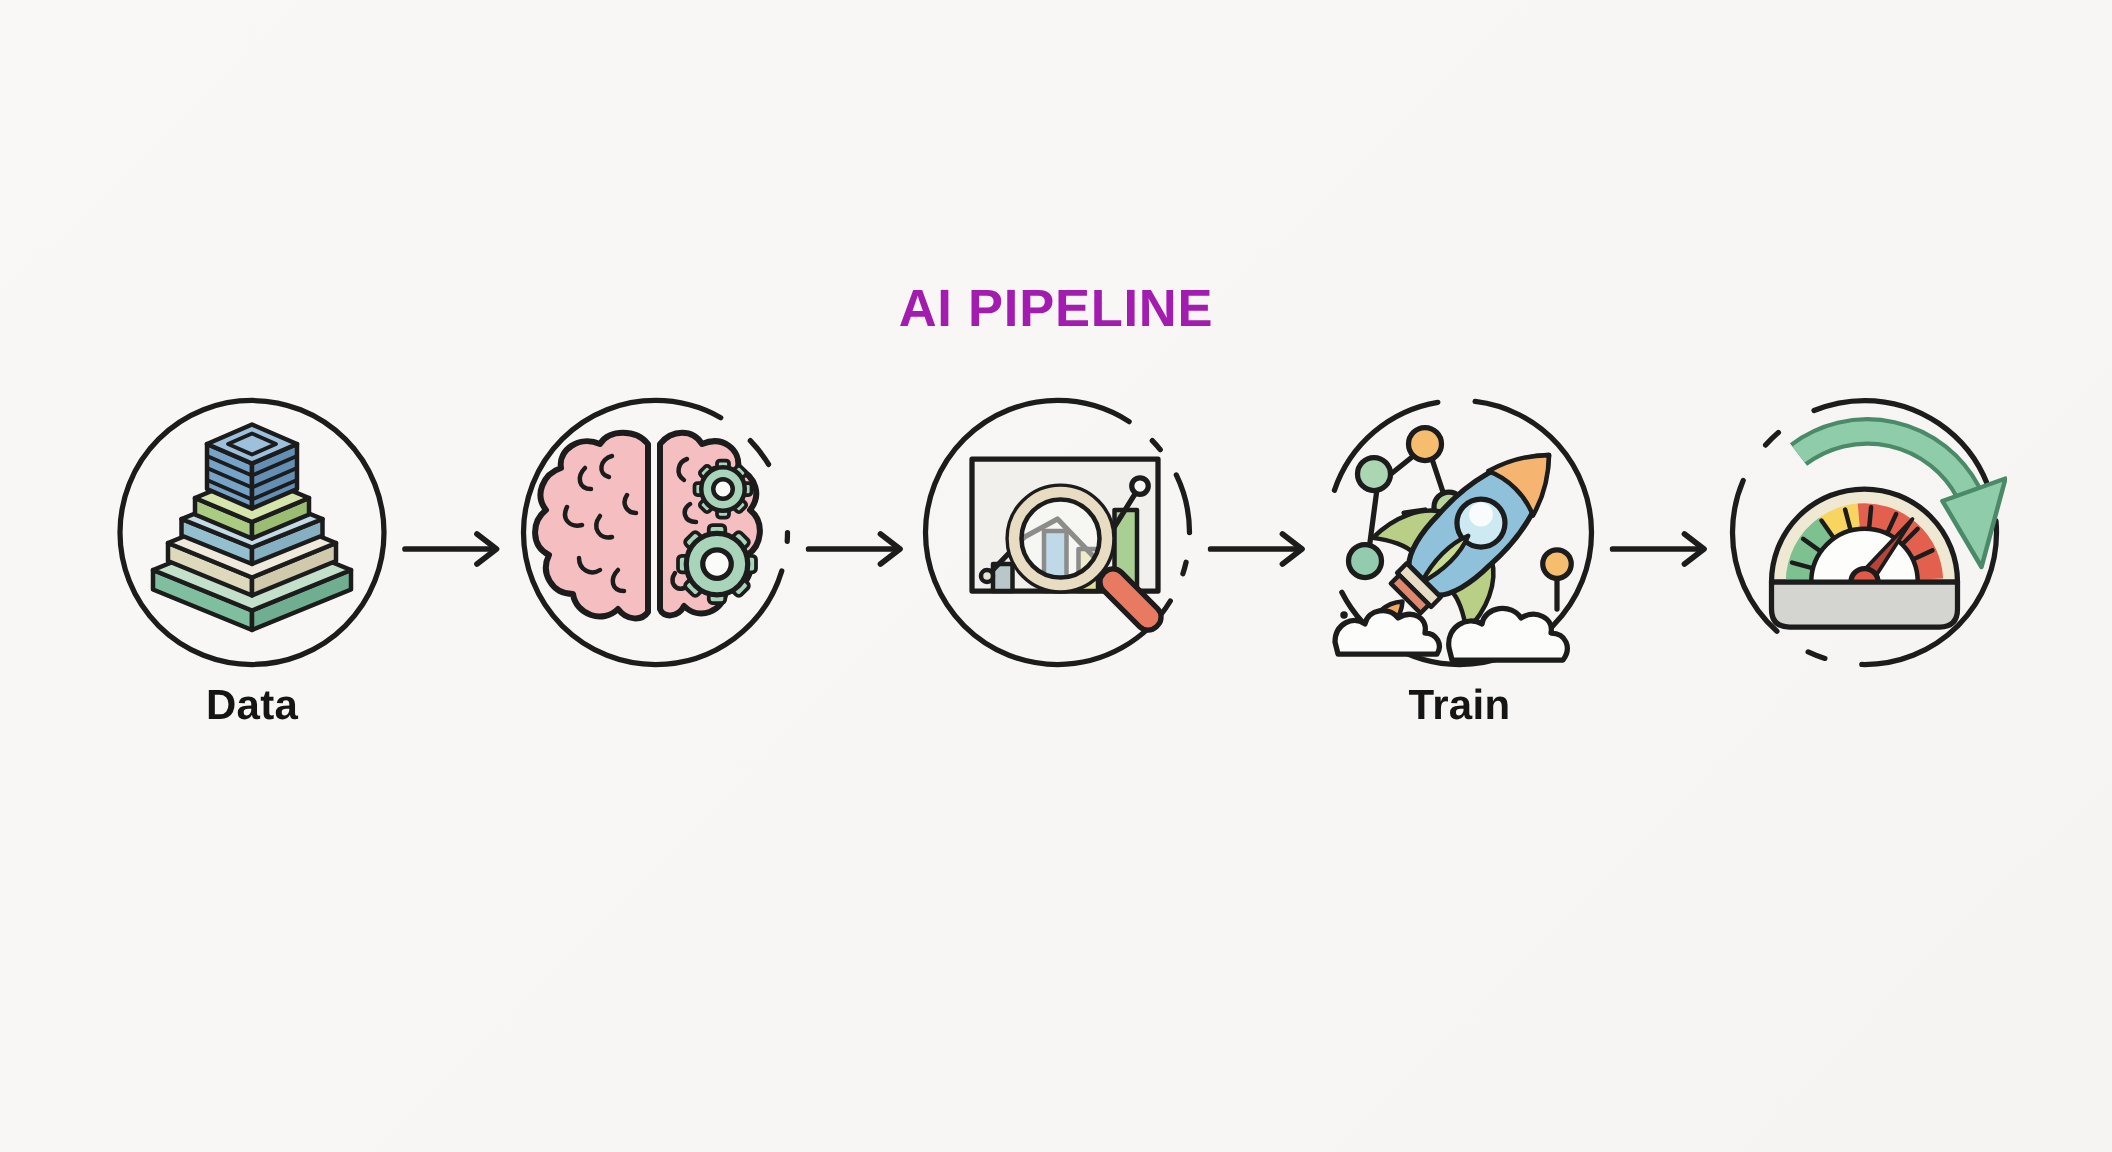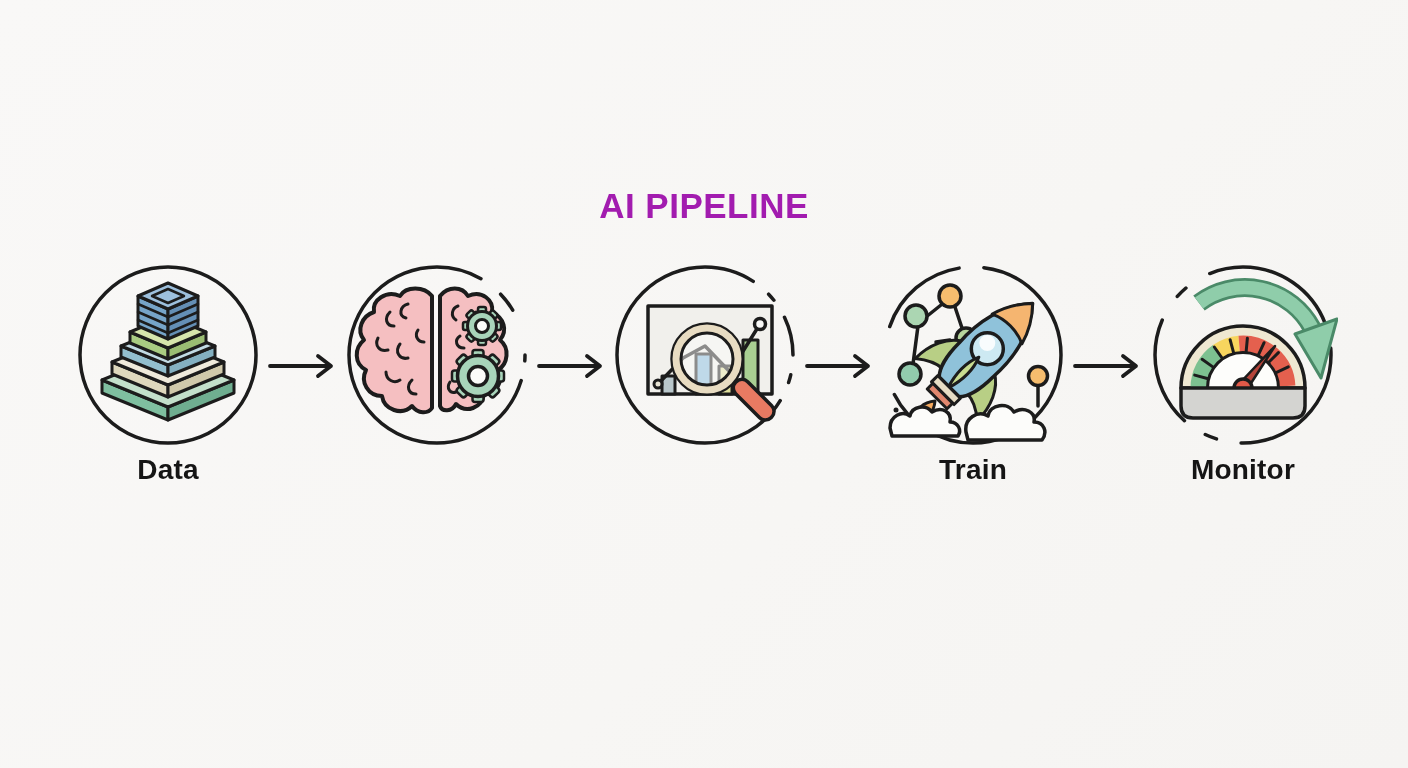--- a/index.html
+++ b/index.html
@@ -220,21 +220,20 @@
     <circle cx="95" cy="128" r="9" fill="#e25948" class="ol" stroke-width="3.5"></circle>
 
     <path d="M 33 128 L 157 128 L 157 146 Q 157 158 145 158 L 45 158 Q 33 158 33 146 Z" fill="#d4d4d1" class="ol" stroke-width="3.5"></path>
 
     <g>
       <path d="M 51 43 A 76 76 0 0 1 164 68" fill="none" stroke="#4a8a68" stroke-width="19"></path>
       <path d="M 51 43 A 76 76 0 0 1 164 68" fill="none" stroke="#8fcdaa" stroke-width="13.5"></path>
       <polygon points="147,74 189,59 173,118" fill="#8fcdaa" stroke="#4a8a68" stroke-width="3" stroke-linejoin="round"></polygon>
     </g>
   </svg>
-  <div class="label">Monitor</div>
 </div>
 
 <svg class="connector conn-1" viewBox="0 0 70 26">
   <line x1="2" y1="13" x2="60" y2="13" class="ol" stroke-width="3.8"></line>
   <polyline points="50,3 63,13 50,23" fill="none" class="ol" stroke-width="3.8"></polyline>
 </svg>
 <svg class="connector conn-2" viewBox="0 0 70 26">
   <line x1="2" y1="13" x2="60" y2="13" class="ol" stroke-width="3.8"></line>
   <polyline points="50,3 63,13 50,23" fill="none" class="ol" stroke-width="3.8"></polyline>
 </svg>

